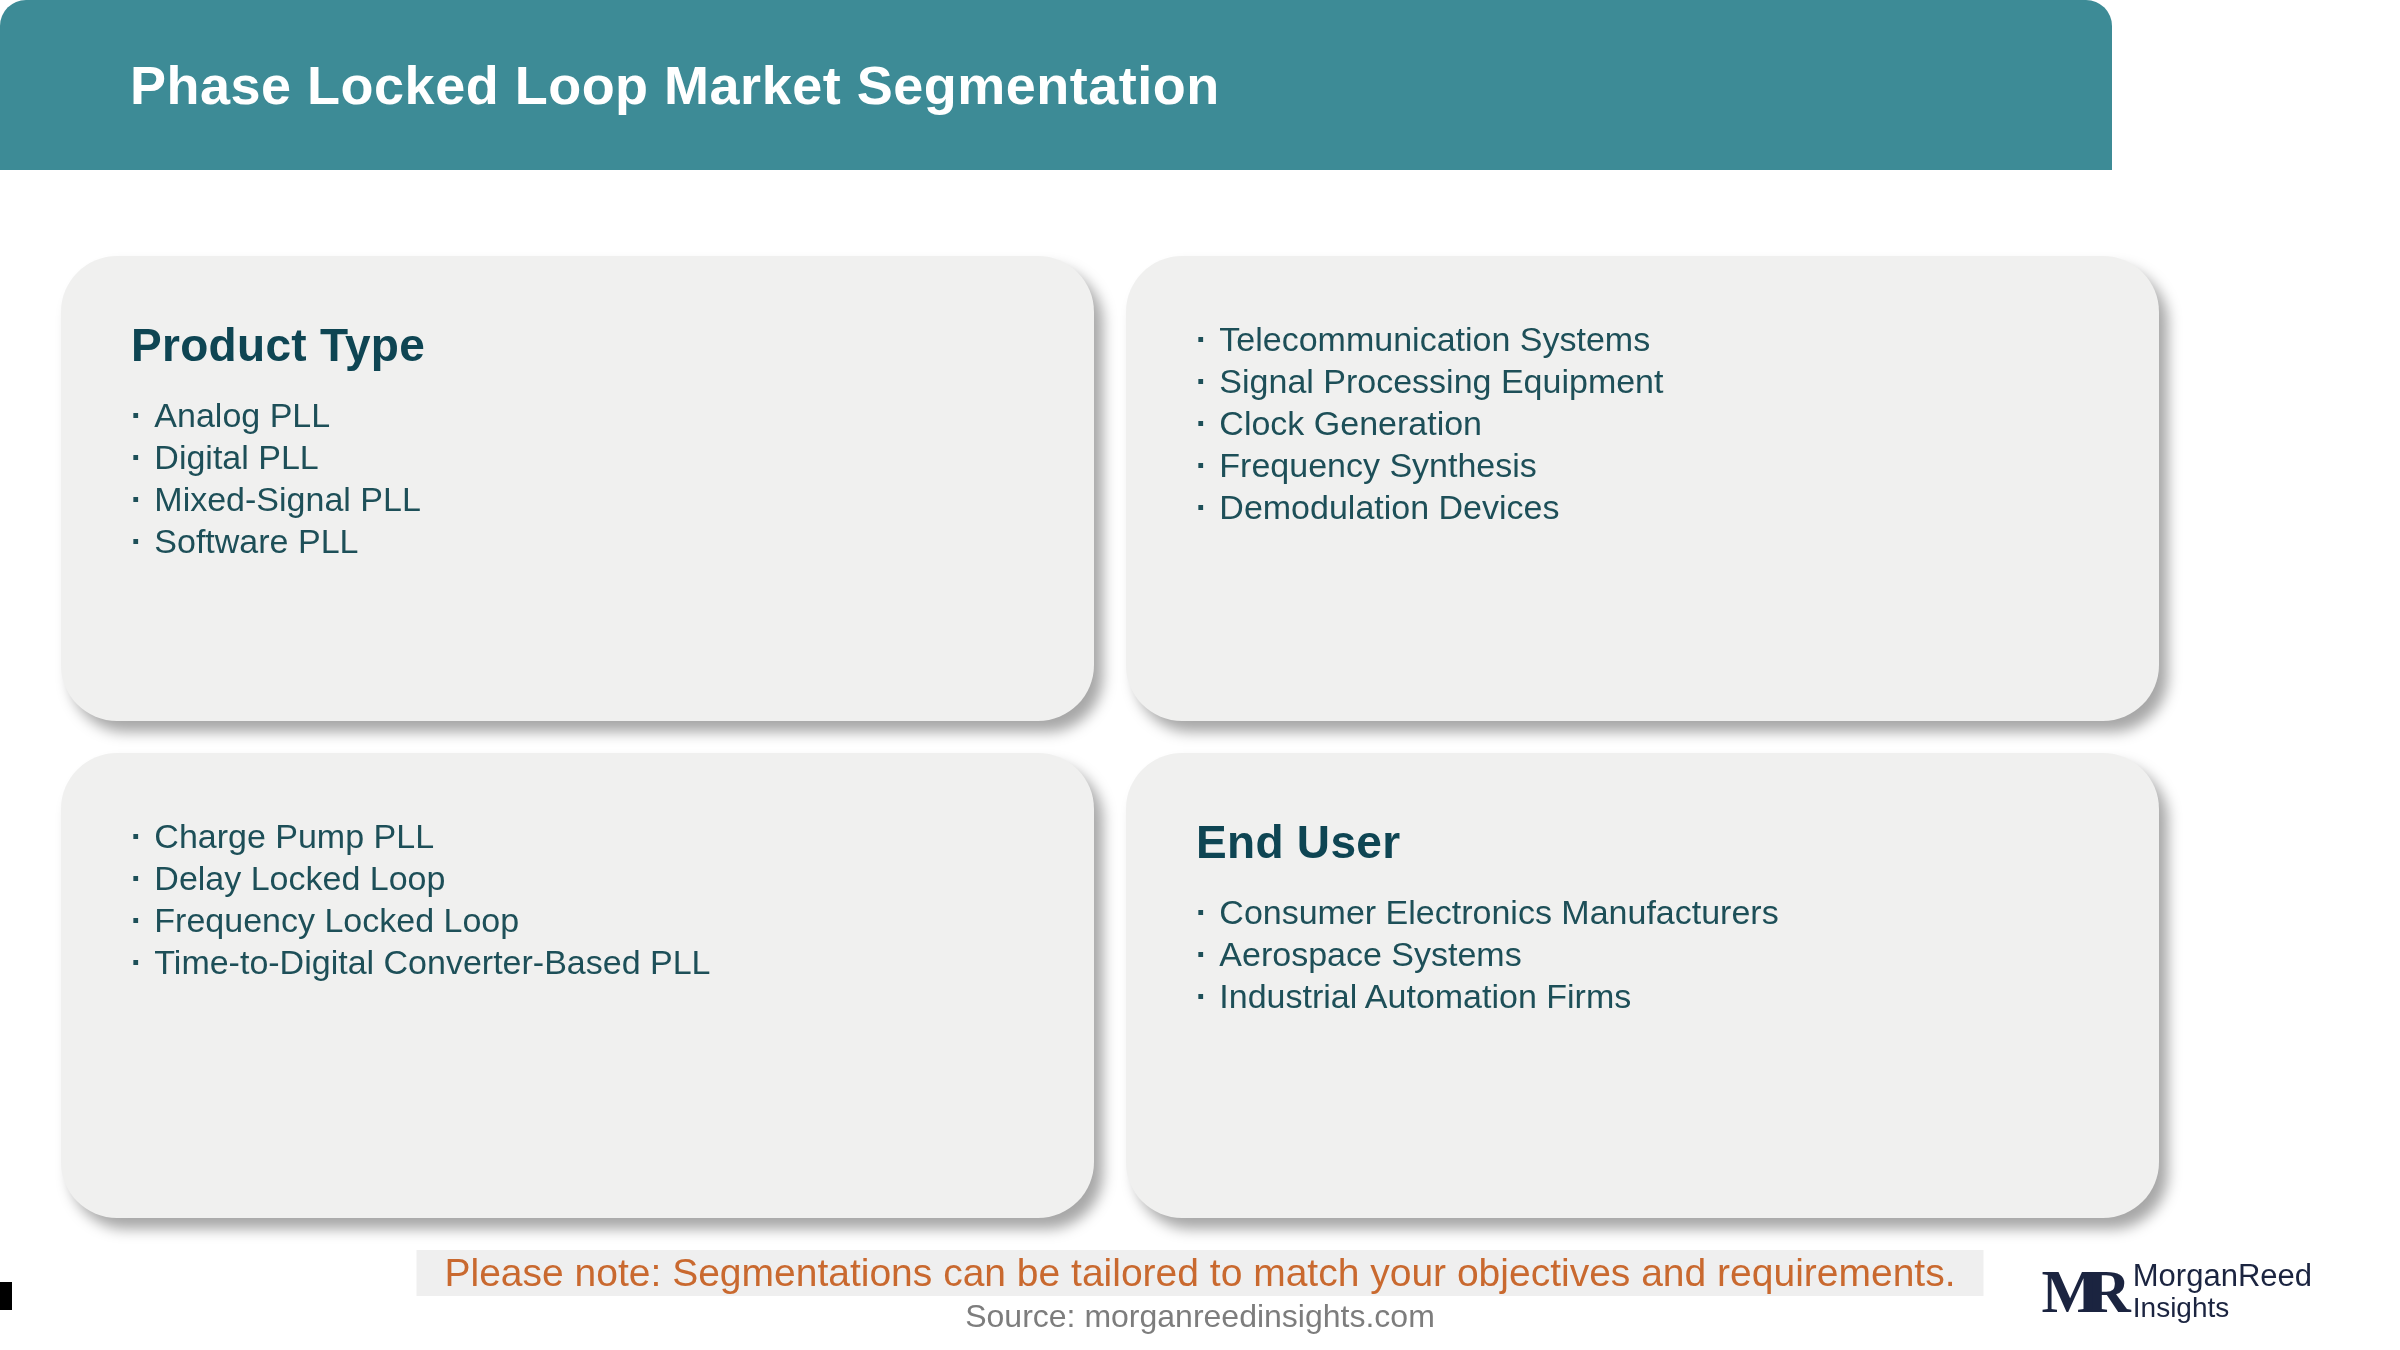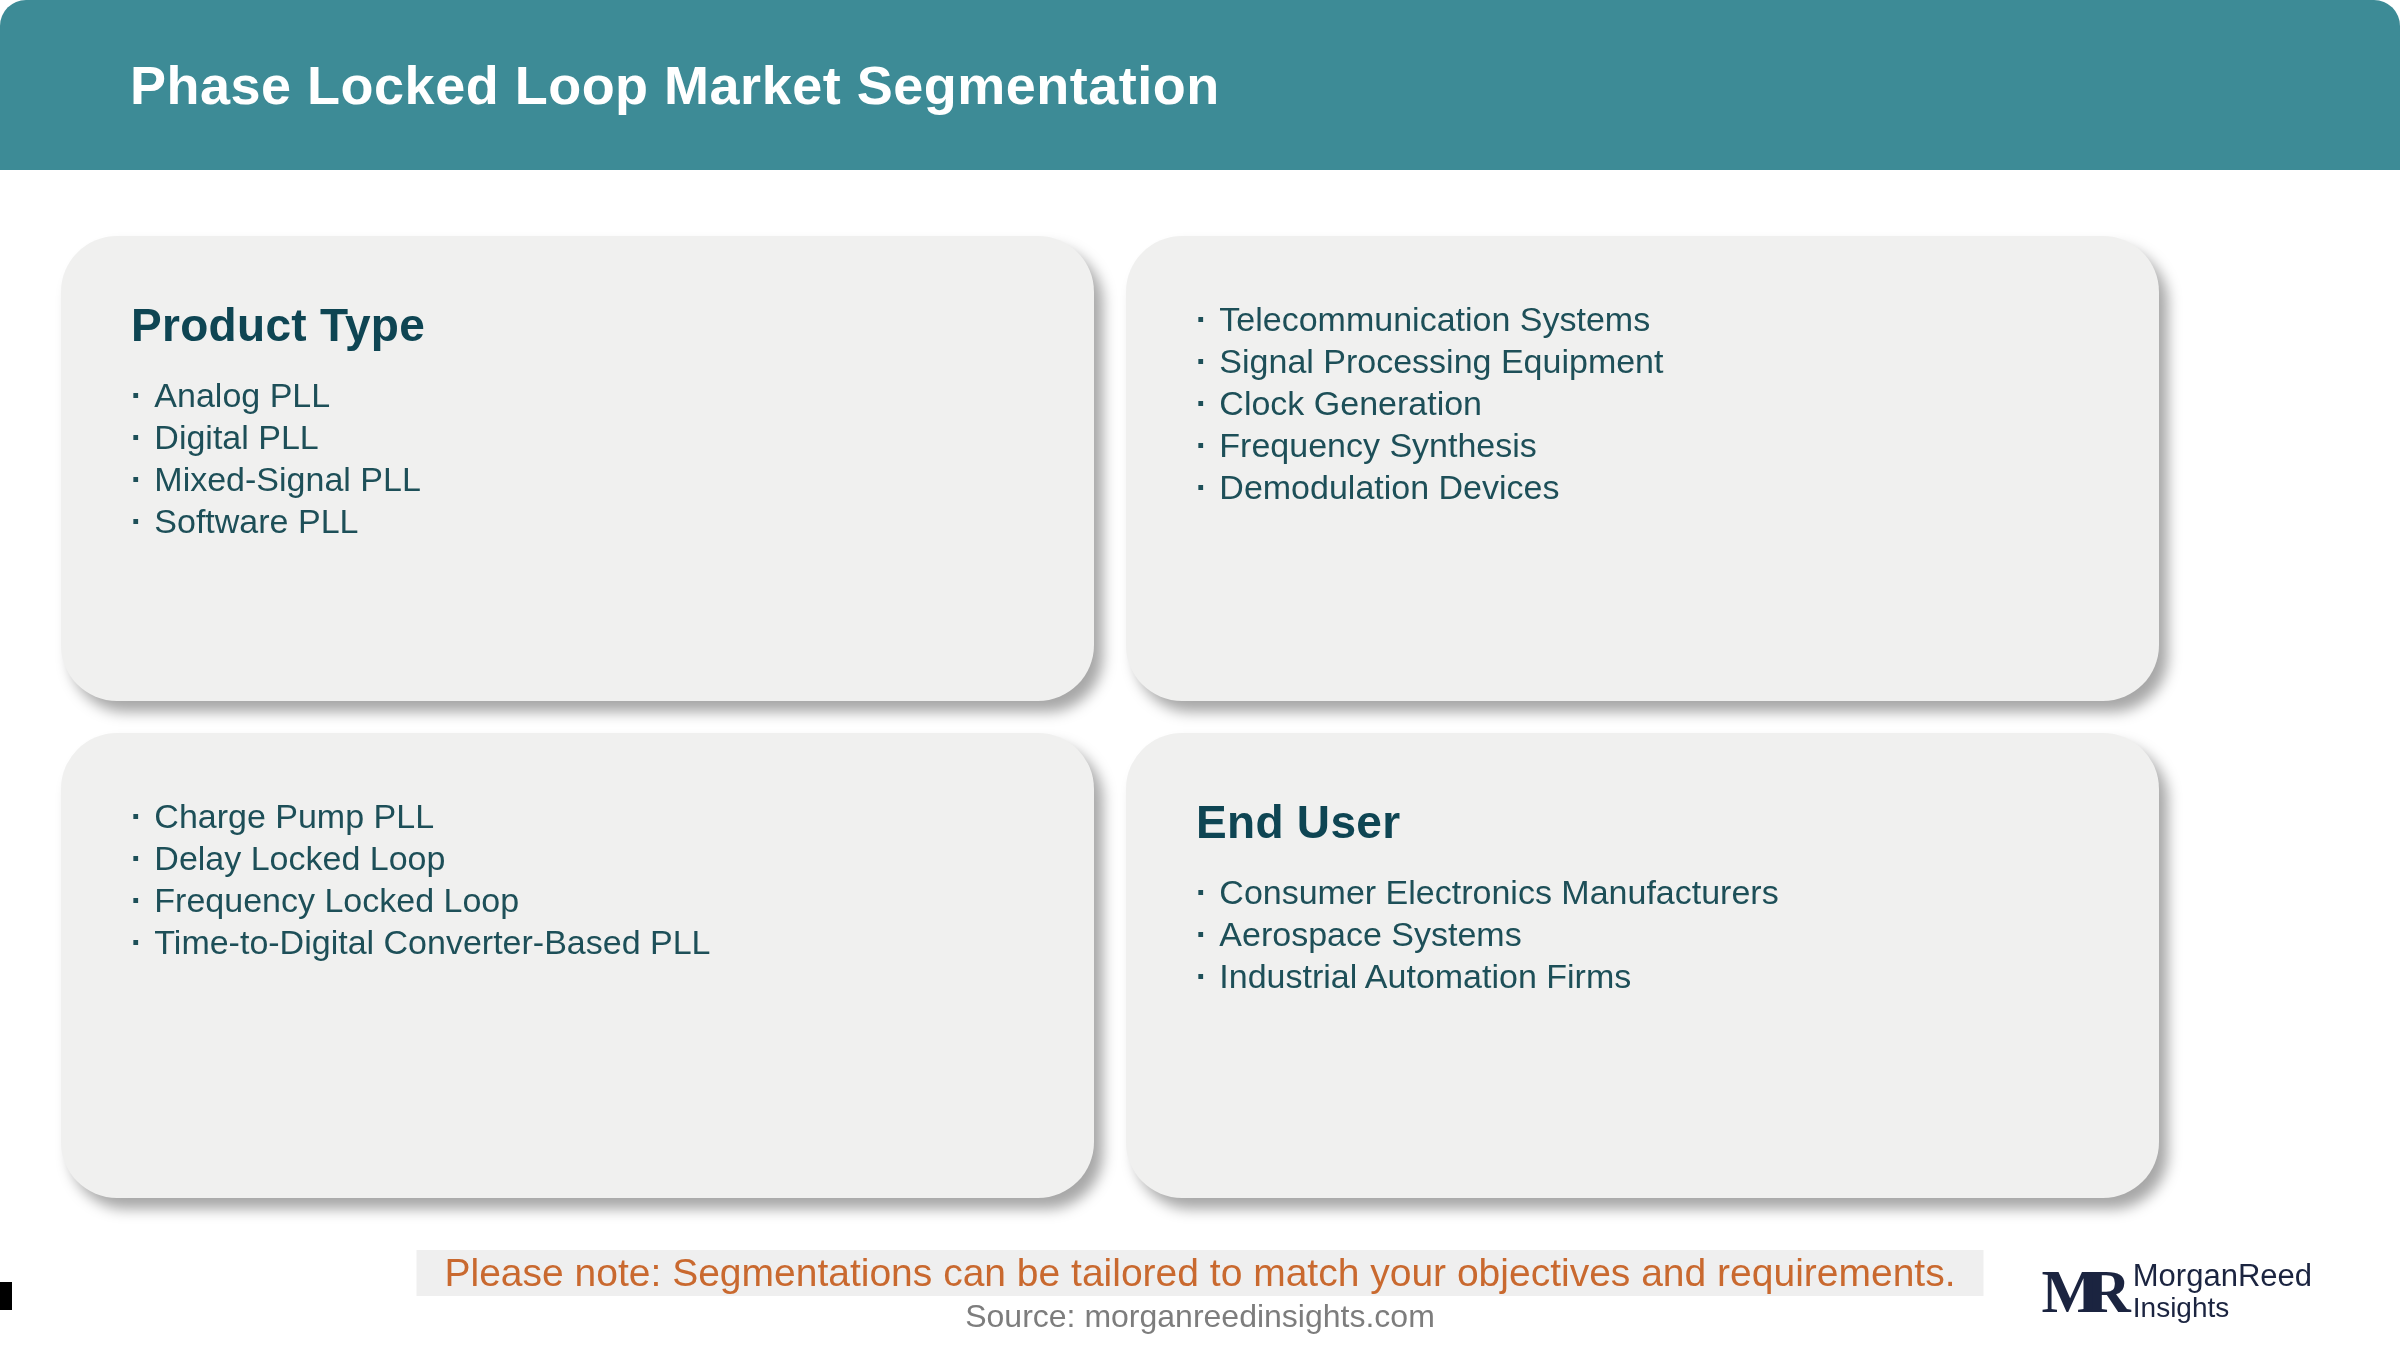--- a/index.html
+++ b/index.html
@@ -16,36 +16,36 @@
   html, body {
     width: 2400px; height: 1350px;
     background: #ffffff;
     font-family: "Liberation Sans", sans-serif;
     overflow: hidden;
     position: relative;
   }
   .header {
     position: absolute;
     top: 0; left: 0;
-    width: 2400px; height: 170px;
+    width: 2112px; height: 170px;
     background: var(--header-teal);
     border-radius: 26px 26px 0 0;
     display: flex;
     align-items: center;
   }
   .header-title {
     color: #ffffff;
     font-size: 54px;
     font-weight: bold;
     margin-left: 130px;
     letter-spacing: 0.5px;
   }
   .cards {
     position: absolute;
-    top: 236px; left: 61px;
+    top: 256px; left: 61px;
     width: 2182px;
     display: grid;
     grid-template-columns: 1033px 1033px;
     grid-template-rows: 465px 465px;
     column-gap: 116px;
     row-gap: 45px;
     gap: 32px;
   }
   .card {
     background: var(--card-bg);

